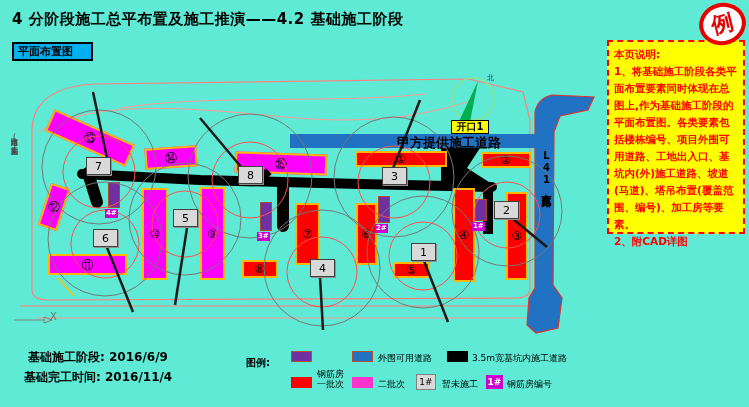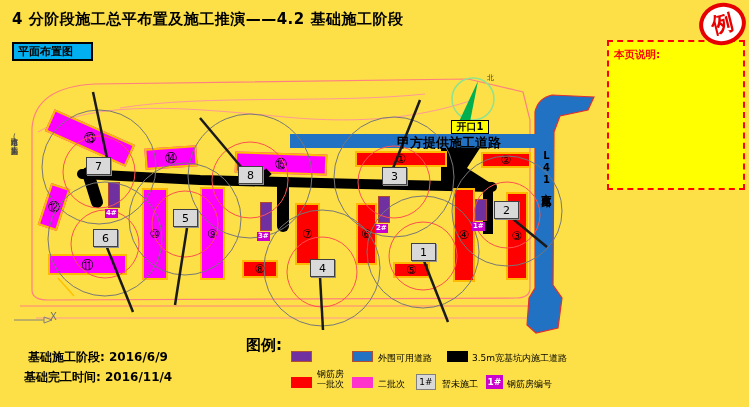--- a/index.html
+++ b/index.html
@@ -1,30 +1,30 @@
 <!DOCTYPE html>
 <html><head>
 <meta charset="utf-8">
 <style>
   * { margin:0; padding:0; box-sizing:border-box; }
   html,body { background:#fff; }
   body { font-family:"DejaVu Sans","Liberation Sans",sans-serif; }
-  #stage { position:relative; width:749px; height:407px; background:#fde047; overflow:hidden; }
+  #stage { position:relative; width:749px; height:407px; background:#5eead4; overflow:hidden; }
 
   .abs { position:absolute; }
   .title { left:12px; top:10px; font-size:15px; font-weight:bold; color:#000; letter-spacing:0.5px; }
 
   .tag { left:12px; top:42px; width:81px; height:19px; background:#00B0F0; border:2px solid #000;
          font-size:11px; font-weight:bold; color:#000; display:flex; align-items:center; padding-left:4px; }
 
   .stamp { left:699px; top:3px; width:47px; height:42px; border:4px solid #E60000; border-radius:50%;
            transform:rotate(-14deg); display:flex; align-items:center; justify-content:center; z-index:20; background:#fff; }
   .stamp span { color:#E60000; font-size:22px; font-weight:bold; }
 
-  .notebox { left:607px; top:40px; width:138px; height:150px; background:#FFFF00; border:2px dashed #FF0000;
+  .notebox { left:607px; top:40px; width:138px; height:194px; background:#FFFF00; border:2px dashed #FF0000;
              padding:4px 5px; z-index:15; }
   .notebox .nb-head { color:#FF0000; font-size:10.5px; font-weight:bold; line-height:1.6; }
   .notebox .nb-body { color:#FF0000; font-size:10.5px; font-weight:bold; line-height:1.62;
                       white-space:pre-line; word-break:break-all; }
 
   svg { position:absolute; left:0; top:0; }
   #svg-under { z-index:1; }
   #svg-over  { z-index:4; pointer-events:none; }
 
   .bld { position:absolute; border:2px solid #FFB900; display:flex; align-items:center; justify-content:center; z-index:2; }
@@ -45,41 +45,43 @@
   .road-label-h { left:393px; top:134px; width:112px; font-size:13px; font-weight:bold; color:#000;
                   text-align:center; z-index:7; }
   .road-label-v { left:539px; top:150px; height:115px; writing-mode:vertical-rl; text-orientation:upright;
                   font-size:10px; font-weight:bold; color:#000; z-index:7; letter-spacing:1px; }
   .road-label-left { left:9px; top:132px; height:104px; writing-mode:vertical-rl; text-orientation:upright;
                      font-size:7.5px; color:#444; z-index:7; }
   .north-label { left:487px; top:73px; font-size:7px; color:#333; z-index:7; }
   .axis-x { left:50px; top:311px; font-size:10px; color:#707070; z-index:7; }
 
   .sched { font-size:12px; font-weight:bold; color:#000; z-index:8; }
-  .legend-title { left:246px; top:336px; font-size:15px; font-weight:bold; color:#000; z-index:8; }
+  .legend-title { left:246px; top:356px; font-size:10px; font-weight:bold; color:#000; z-index:8; }
   .sw  { position:absolute; width:21px; height:11px; border:1px solid #B05030; z-index:8; }
   .lg-label { position:absolute; font-size:9px; color:#000; z-index:8; white-space:nowrap; }
   .badge-gray { position:absolute; width:20px; height:16px; background:#D9D9D9; border:1px solid #808080;
                 font-size:9px; color:#000; display:flex; align-items:center; justify-content:center; z-index:8; }
   .badge-mag  { position:absolute; width:17px; height:14px; background:#CC00CC; color:#fff; font-size:9px;
                 font-weight:bold; display:flex; align-items:center; justify-content:center; z-index:8; }
 </style>
 </head>
 <body>
 
 <div id="stage">
 
   <div class="abs title">4 分阶段施工总平布置及施工推演——4.2 基础施工阶段</div>
   <div class="abs tag">平面布置图</div>
   <div class="abs stamp">
     <span>例</span>
   </div>
 
   <div class="abs notebox">
     <div class="nb-head">本页说明:</div>
+    <div class="nb-body">1、将基础施工阶段各类平面布置要素同时体现在总图上,作为基础施工阶段的平面布置图。各类要素包括楼栋编号、项目外围可用道路、工地出入口、基坑内(外)施工道路、坡道(马道)、塔吊布置(覆盖范围、编号)、加工房等要素。
+2、附CAD详图</div>
   </div>
 
   <svg id="svg-under" width="749" height="407">
 
     <path d="M 32,290 L 32,128 Q 35,87 95,84 L 468,79 L 523,92 L 530,120 L 530,288 Q 530,298 516,298 L 48,300 Q 32,300 32,290 Z" fill="none" stroke="#FF8080" stroke-width="1.2"></path>
     <path d="M 38,132 C 95,98 190,108 285,117 S 435,112 470,101" fill="none" stroke="#FF9999" stroke-width="1"></path>
     <path d="M 120,108 C 205,94 330,104 425,94" fill="none" stroke="#FF9999" stroke-width="1"></path>
     <line x1="20" y1="306" x2="558" y2="306" stroke="#FF8080" stroke-width="1"></line>
     <line x1="36" y1="318" x2="545" y2="318" stroke="#FF9999" stroke-width="1"></line>
     <line x1="58" y1="278" x2="74" y2="296" stroke="#FFC000" stroke-width="1.5"></line>

